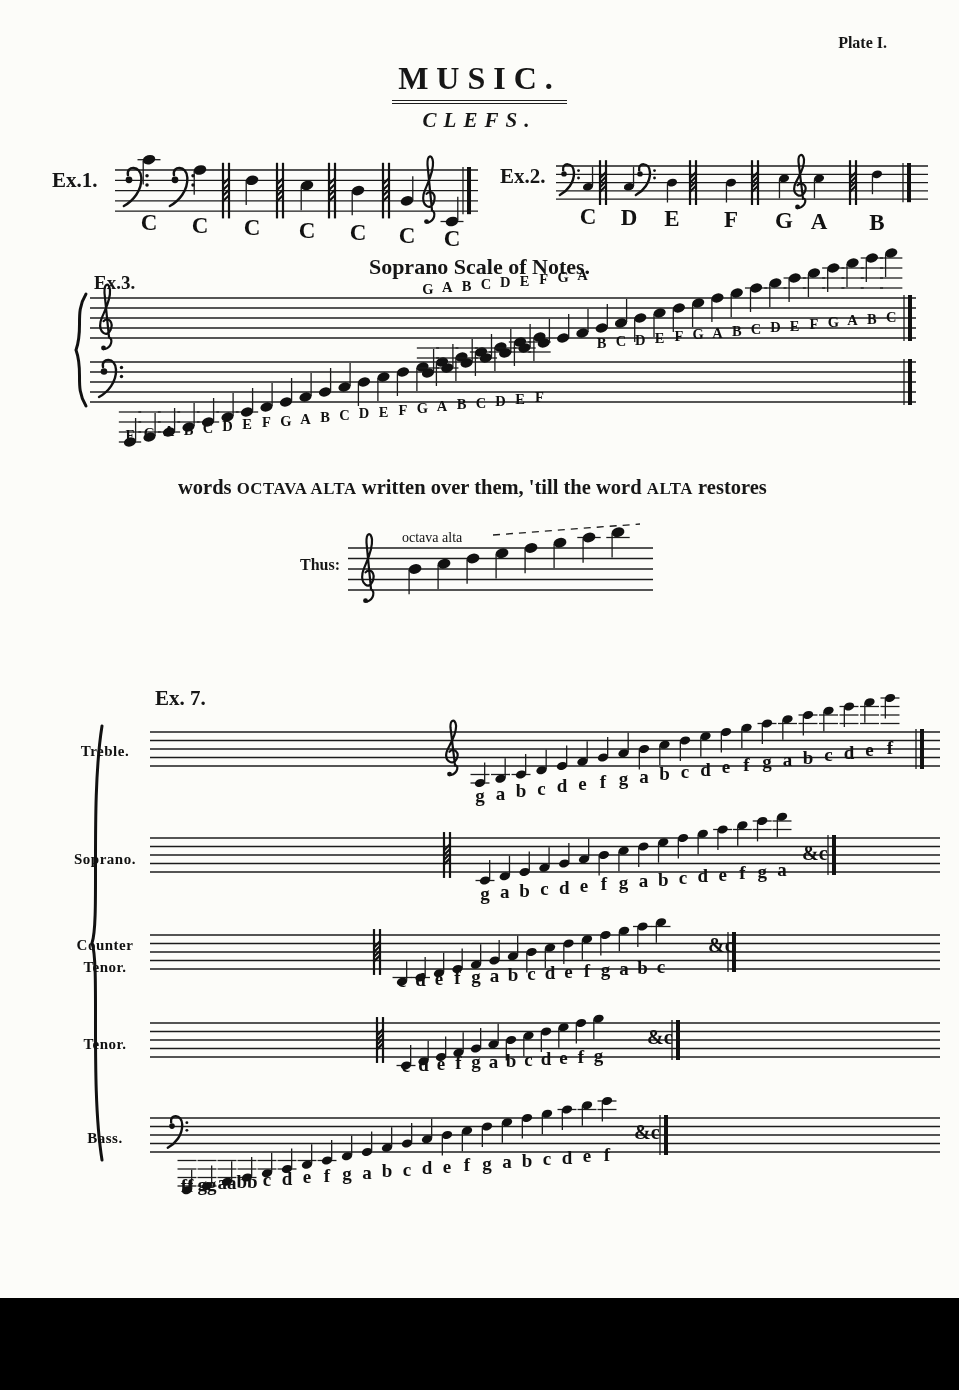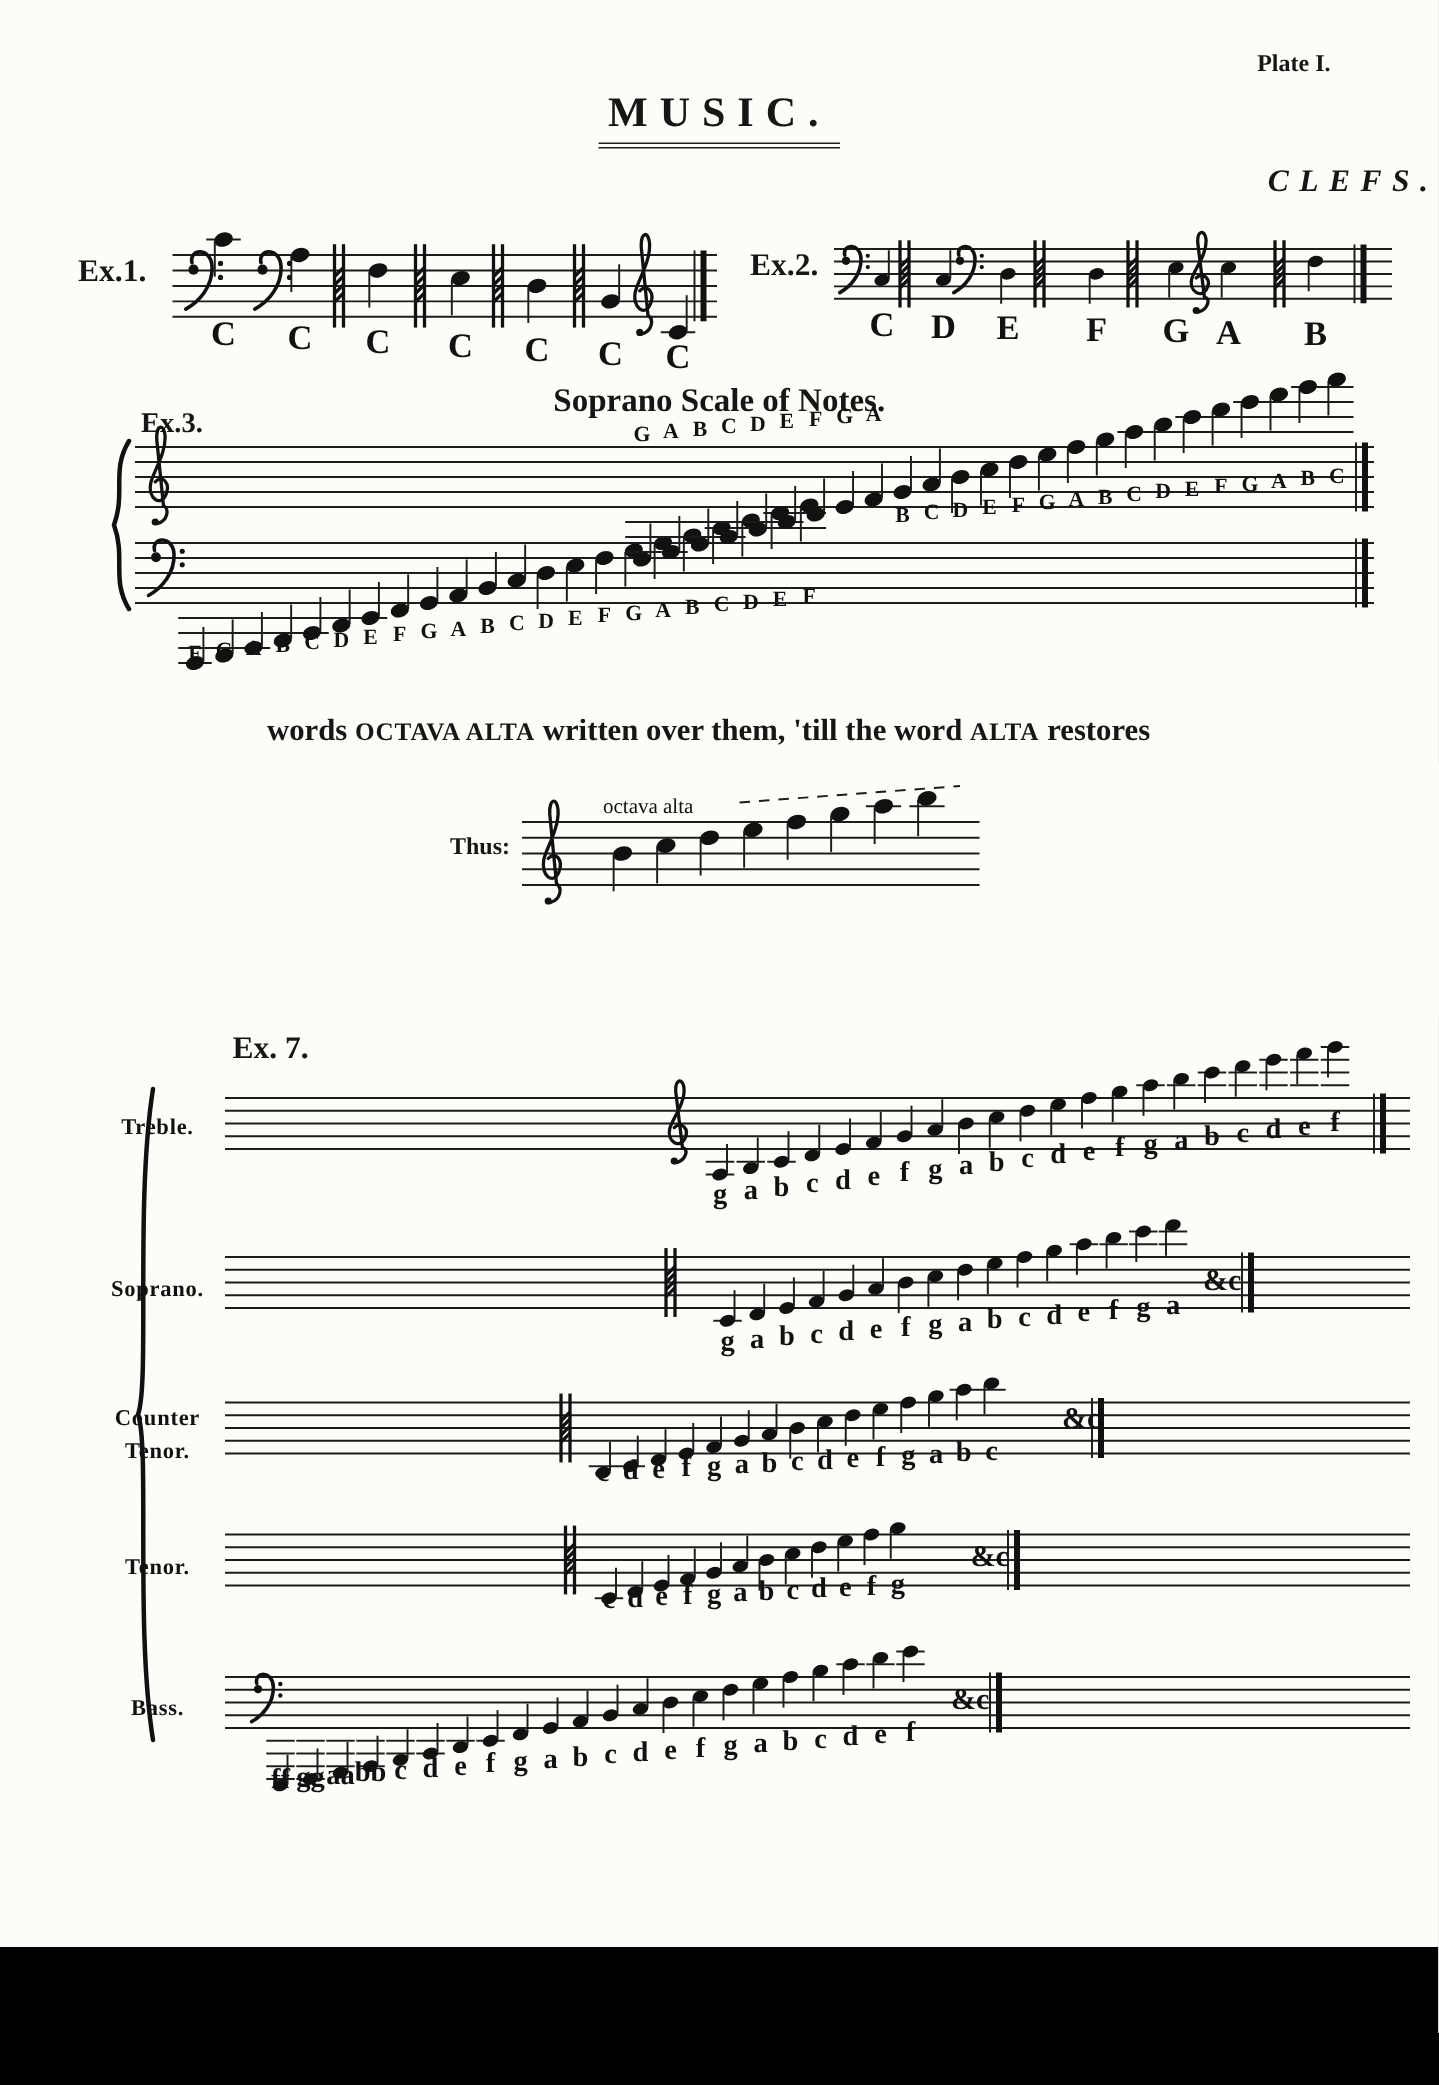--- a/index.html
+++ b/index.html
@@ -1,23 +1,23 @@
 <!DOCTYPE html>
 <html><head>
 <meta charset="utf-8">
 <style>
   html,body{margin:0;padding:0;background:#e8e8e8;}
   .page{position:relative;width:959px;height:1390px;background:#fcfcf9;overflow:hidden;
         font-family:"Liberation Serif","DejaVu Serif",serif;color:#161616;}
   .abs{position:absolute;}
   .plate-no{right:72px;top:34px;font-size:16px;font-weight:700;margin-left:36px;}
   .title-row{left:0;right:0;top:60px;text-align:center;}
-  .title{display:inline-block;font-size:28px;font-weight:700;letter-spacing:8px;
+  .title{display:inline-block;font-size:32px;font-weight:700;letter-spacing:8px;
          border-bottom:4px double #1d1d1d;padding:0 6px 3px 6px;}
-  .subtitle-row{left:0;right:0;top:108px;text-align:right;font-family:Liberation Serif, serif;}
+  .subtitle-row{left:0;right:0;top:108px;text-align:center;font-family:Liberation Serif, serif;}
   .subtitle{display:inline-block;font-size:21px;font-weight:700;font-style:italic;letter-spacing:7px;}
   .ex-label{font-size:21px;font-weight:700;}
   .heading{left:0;right:0;text-align:center;font-size:22px;font-weight:700;}
   .para{left:178px;top:450px;width:668px;font-size:20.5px;line-height:25px;font-weight:600;}
   .sc{font-size:0.82em;letter-spacing:0.6px;}
   .thus-label{left:300px;top:556px;font-size:16px;font-weight:600;}
   svg{position:absolute;overflow:visible;}
   .sl{stroke:#1c1c1c;stroke-width:1.3;}
   .sl2{stroke:#111;stroke-width:2.2;}
   svg text{font-family:"Liberation Serif","DejaVu Serif",serif;fill:#111;}

